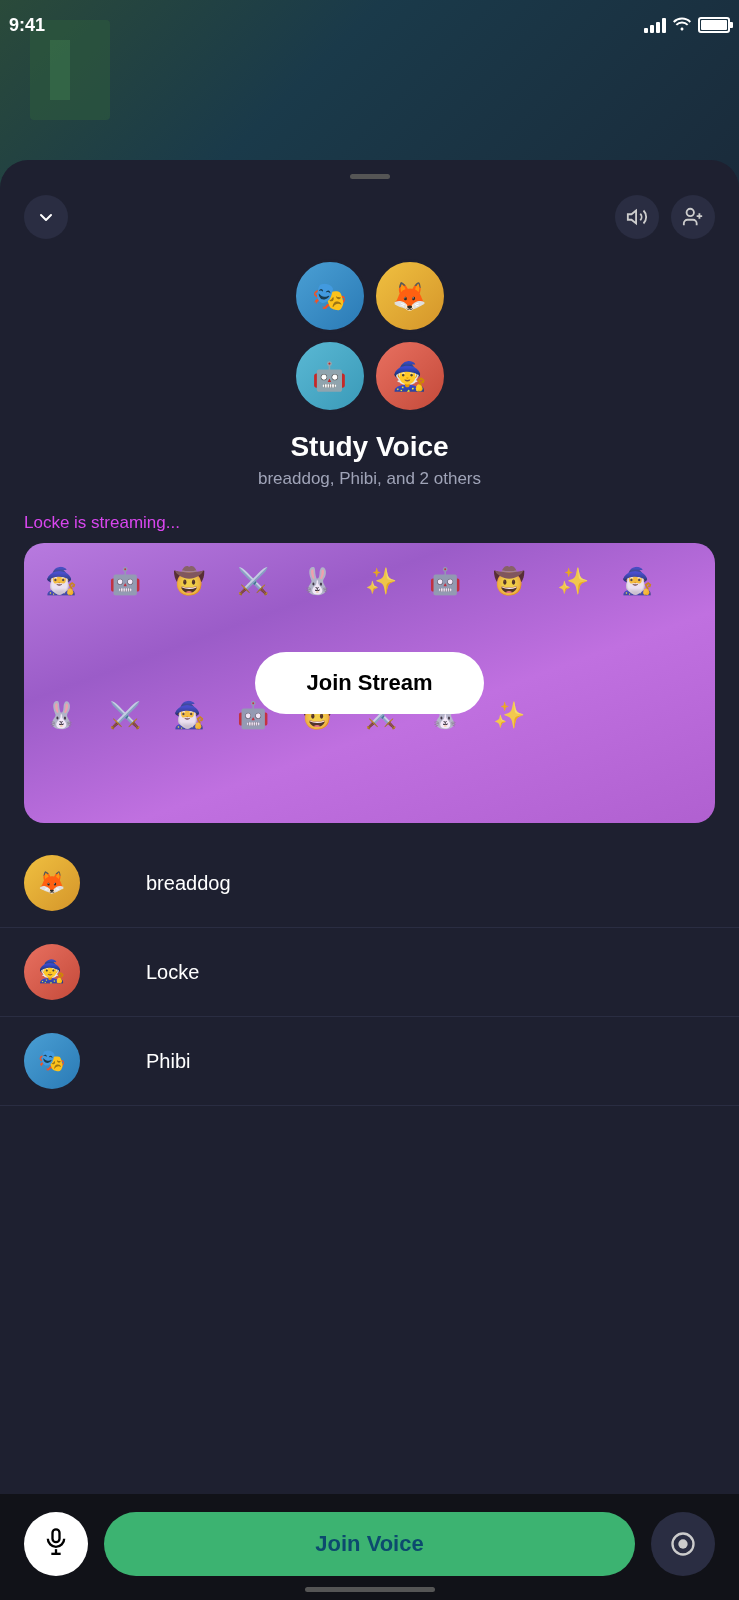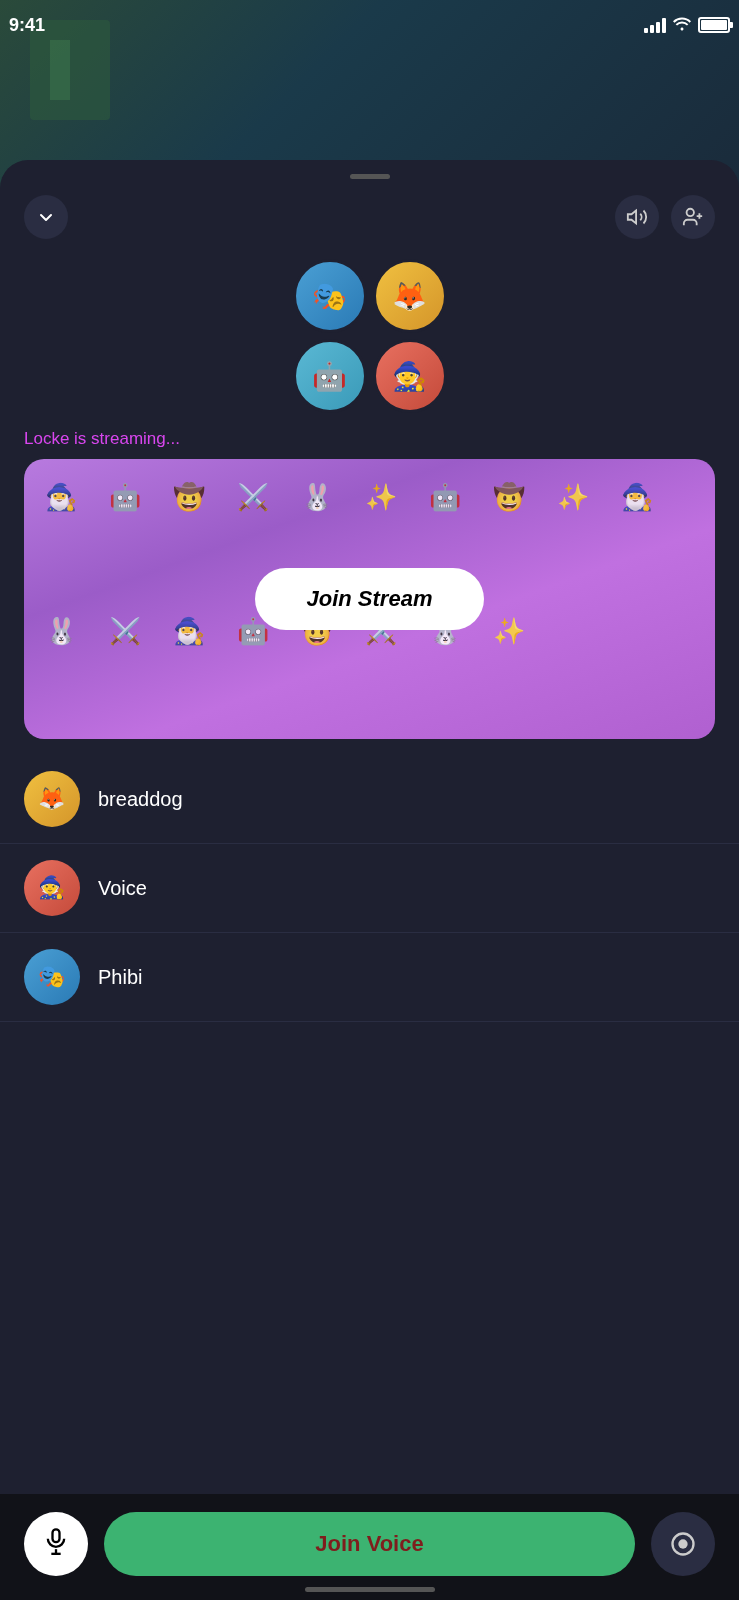--- a/index.html
+++ b/index.html
@@ -192,21 +192,20 @@
       z-index: 5;
       background: #ffffff;
       color: #000000;
       border: none;
       border-radius: 50px;
       padding: 18px 52px;
       font-size: 22px;
       font-weight: 600;
       cursor: pointer;
       white-space: nowrap;
-      font-style: italic;
     }
 
     
     .members-list {
       flex: 1;
       overflow-y: auto;
       padding: 8px 0;
     }
 
     .member-item {
@@ -227,20 +226,21 @@
     }
 
     .m-av1 { background: linear-gradient(135deg, #f0c040, #d4952a); }
     .m-av2 { background: linear-gradient(135deg, #e87060, #c44a3a); }
     .m-av3 { background: linear-gradient(135deg, #4a9fd4, #2a7ab5); }
 
     .member-name {
       font-size: 20px;
       font-weight: 500;
       color: #ffffff;
+      margin-left: 48px;
     }
 
     
     .bottom-bar {
       background: #111218;
       padding: 18px 24px 24px;
       display: flex;
       align-items: center;
       gap: 16px;
       flex-shrink: 0;
@@ -259,21 +259,21 @@
     .mic-icon {
       font-size: 26px;
     }
 
     .join-voice-btn {
       flex: 1;
       height: 64px;
       border-radius: 50px;
       background: #3cb371;
       border: none;
-      color: #7f1d1d;
+      color: #0c4a6e;
       font-size: 22px;
       font-weight: 600;
       cursor: pointer;
     }
 
     .chat-btn {
       width: 64px; height: 64px;
       border-radius: 50%;
       background: #2a2d42;
       border: none;
@@ -422,20 +422,24 @@
 
   <div class="avatar-cluster">
     <div class="avatar-grid">
       <div class="avatar-circle av1">🎭</div>
       <div class="avatar-circle av2">🦊</div>
       <div class="avatar-circle av3">🤖</div>
       <div class="avatar-circle av4">🧙</div>
     </div>
   </div>
 
+  <div class="channel-info">
+    <div class="channel-name">Study Voice</div>
+    <div class="channel-members">breaddog, Phibi, and 2 others</div>
+  </div>
 
   <div class="streaming-section">
     <div class="streaming-label">Locke is streaming...</div>
 
     <div class="stream-preview">
 
       <div class="sticker-pattern">
         <div class="sticker">🧙‍♂️</div>
         <div class="sticker">🤖</div>
         <div class="sticker">🤠</div>
@@ -459,21 +463,21 @@
     </div>
   </div>
 
   <div class="members-list">
     <div class="member-item">
       <div class="member-avatar m-av1">🦊</div>
       <span class="member-name">breaddog</span>
     </div>
     <div class="member-item">
       <div class="member-avatar m-av2">🧙</div>
-      <span class="member-name">Voice</span>
+      <span class="member-name">Locke</span>
     </div>
     <div class="member-item">
       <div class="member-avatar m-av3">🎭</div>
       <span class="member-name">Phibi</span>
     </div>
   </div>
 
   <div class="bottom-bar">
     <button class="mic-btn">
       <span class="mic-icon">

